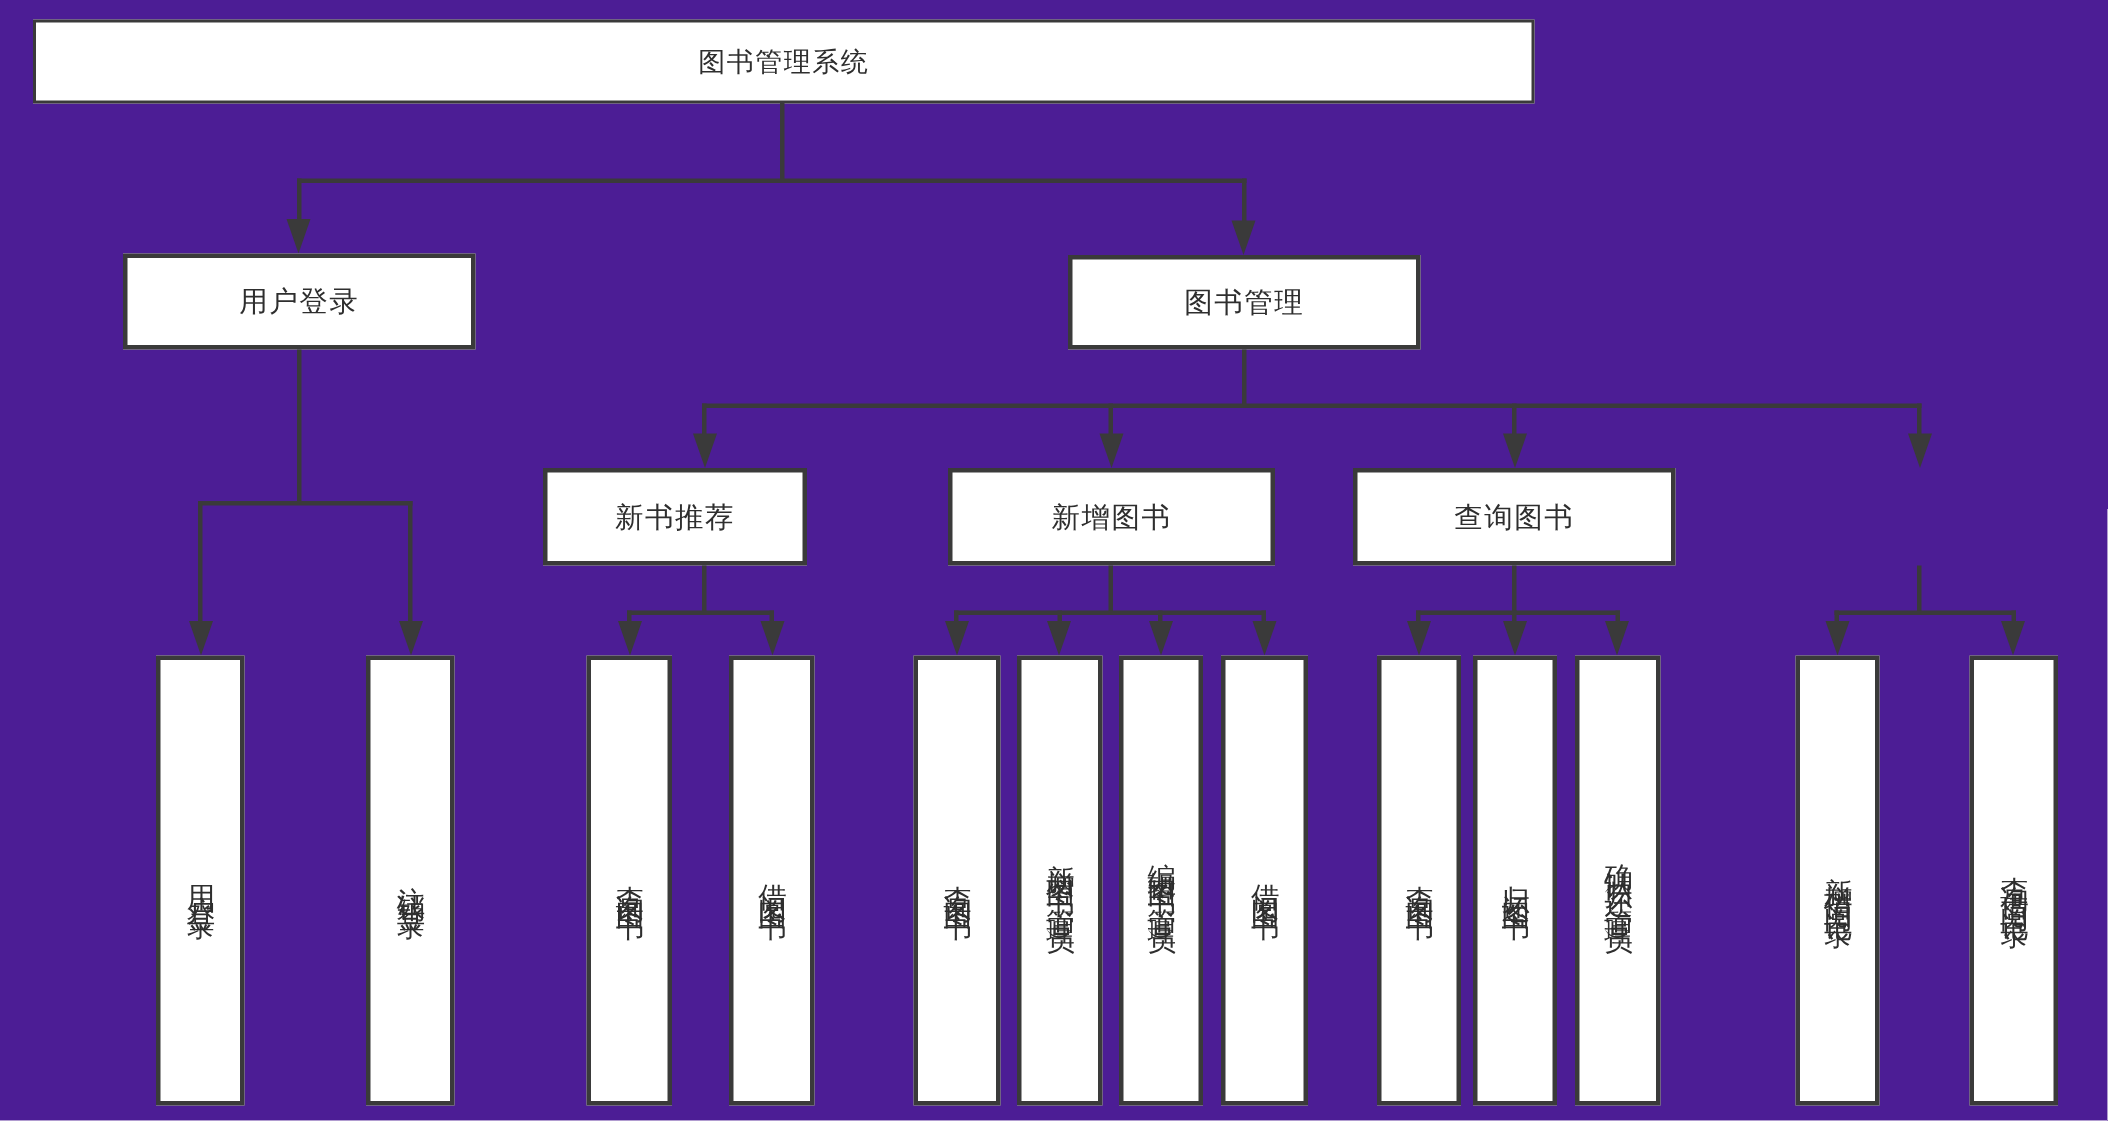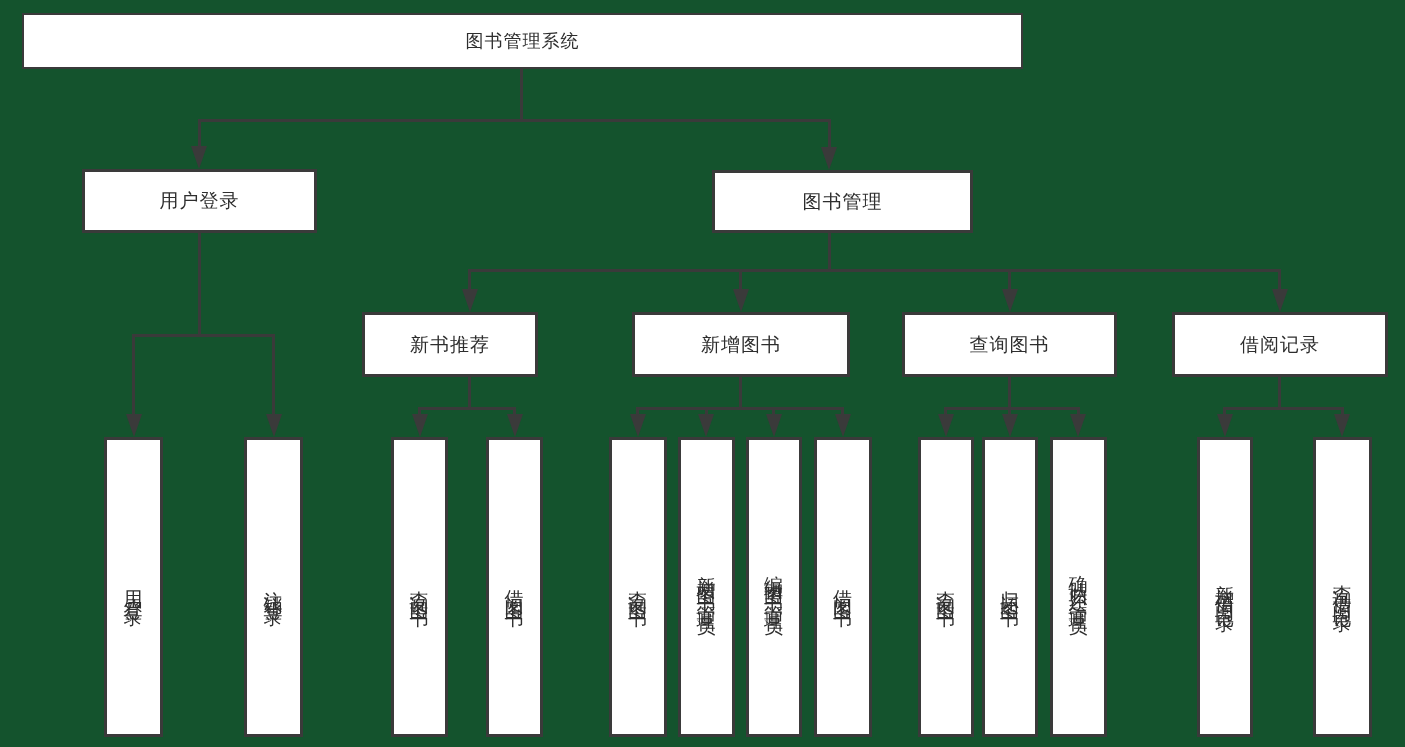--- a/index.html
+++ b/index.html
@@ -1,17 +1,17 @@
 <!DOCTYPE html>
 <html><head>
 <meta charset="utf-8">
 <style>
   html,body{margin:0;padding:0;background:#fff;}
   .canvas{
-    position:relative;width:1405px;height:747px;background:#14532d;overflow:hidden;
+    position:relative;width:1405px;height:747px;background:#4c1d95;overflow:hidden;
     font-family:"Liberation Sans",sans-serif;color:#2e2e2e;
   }
   .box{
     position:absolute;box-sizing:border-box;border:3px solid #3a3a3a;background:#fff;
     display:flex;align-items:center;justify-content:center;font-size:19px;
     letter-spacing:1px;white-space:nowrap;
   }
   .root{border-width:2px;font-size:18px;}
   .vbox span{
     writing-mode:vertical-rl;text-orientation:mixed;letter-spacing:6px;line-height:1;
@@ -41,21 +41,21 @@
   <div class="vl" style="left:520px;top:68px;height:53px;"></div>
   <div class="hl" style="left:198px;top:119px;width:633px;"></div>
   <div class="vl" style="left:198px;top:119px;height:40px;"></div>
   <div class="arr" style="left:191px;top:146px;"></div>
   <div class="vl" style="left:828px;top:119px;height:40px;"></div>
   <div class="arr" style="left:821px;top:147px;"></div>
 
   <div class="box" style="left:82px;top:169px;width:235px;height:64px;">
     <span>用户登录</span>
   </div>
-  <div class="box" style="left:712px;top:170px;width:261px;height:63px;">
+  <div class="box" style="left:712px;top:170px;width:235px;height:63px;">
     <span>图书管理</span>
   </div>
 
   <div class="vl" style="left:198px;top:233px;height:103px;"></div>
   <div class="hl" style="left:132px;top:334px;width:143px;"></div>
   <div class="vl" style="left:132px;top:334px;height:92px;"></div>
   <div class="arr" style="left:126px;top:414px;"></div>
   <div class="vl" style="left:272px;top:334px;height:92px;"></div>
   <div class="arr" style="left:266px;top:414px;"></div>
 
@@ -71,23 +71,20 @@
   <div class="arr" style="left:1272px;top:289px;"></div>
 
   <div class="box" style="left:362px;top:312px;width:176px;height:65px;">
     <span>新书推荐</span>
   </div>
   <div class="box" style="left:632px;top:312px;width:218px;height:65px;">
     <span>新增图书</span>
   </div>
   <div class="box" style="left:902px;top:312px;width:215px;height:65px;">
     <span>查询图书</span>
-  </div>
-  <div class="box" style="left:1172px;top:312px;width:216px;height:65px;">
-    <span>借阅记录</span>
   </div>
 
   <div class="vl" style="left:468px;top:377px;height:32px;"></div>
   <div class="hl" style="left:418px;top:407px;width:98px;"></div>
   <div class="vl" style="left:418px;top:407px;height:22px;"></div>
   <div class="arr" style="left:412px;top:414px;"></div>
   <div class="vl" style="left:513px;top:407px;height:22px;"></div>
   <div class="arr" style="left:507px;top:414px;"></div>
 
   <div class="vl" style="left:739px;top:377px;height:32px;"></div>

